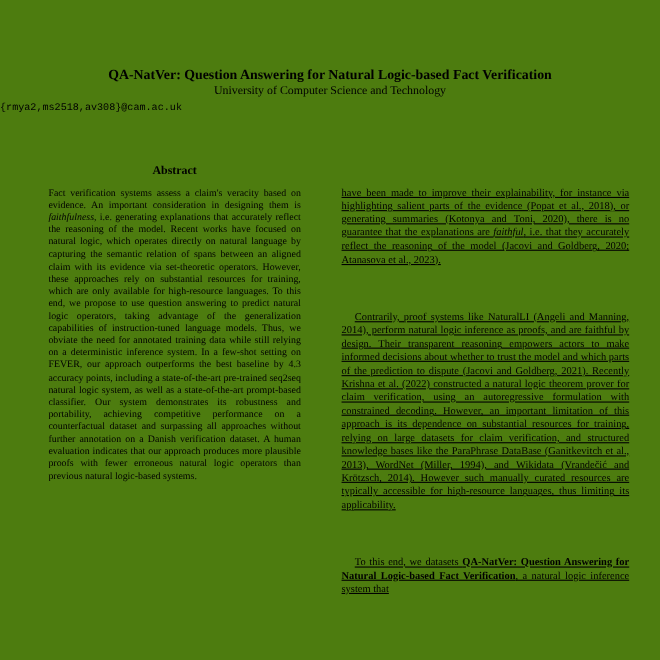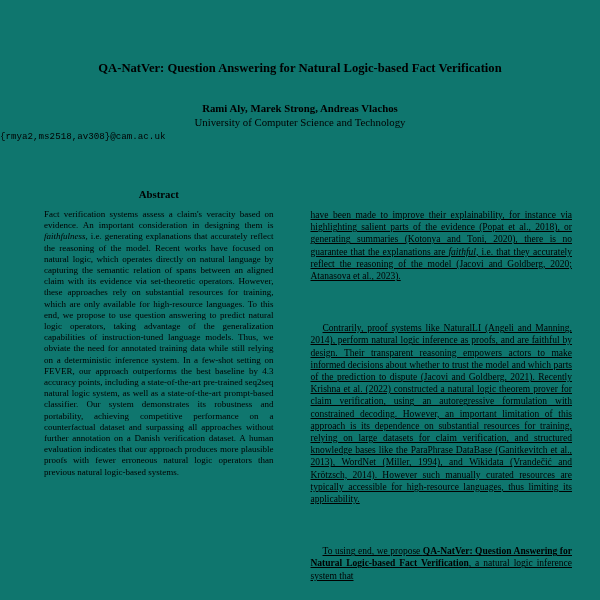--- a/index.html
+++ b/index.html
@@ -5,21 +5,21 @@
   html, body {
     margin: 0;
     padding: 0;
     background: #ffffff;
   }
   .page {
     position: relative;
     width: 600px;
     height: 600px;
     overflow: hidden;
-    background: #0f766e;
+    background: #4d7c0f;
     color: #000000;
     font-family: "Liberation Serif", serif;
   }
   .title {
     margin: 60px 55px 0 55px;
     text-align: center;
     font-weight: bold;
     font-size: 12.6px;
     line-height: 16px;
   }
@@ -87,37 +87,36 @@
   .italic { font-style: italic; }
   .bold { font-weight: bold; }
 </style>
 </head>
 <body>
 
 <div class="page">
 
   <h1 class="title">QA-NatVer: Question Answering for Natural Logic-based Fact Verification</h1>
 
-  <div class="authors">Rami Aly, Marek Strong, Andreas Vlachos</div>
 
   <div class="affil">University of Computer Science and Technology</div>
 
 
   <div class="email">{rmya2,ms2518,av308}@cam.ac.uk</div>
 
   <div class="columns">
 
     <div class="col">
       <div class="abstract-heading">Abstract</div>
       <p class="abstract-body"><span>Fact verification systems assess a claim's veracity based on evidence. An important consideration in designing them is </span><span class="italic">faithfulness</span><span>, i.e. generating explanations that accurately reflect the reasoning of the model. Recent works have focused on natural logic, which operates directly on natural language by capturing the semantic relation of spans between an aligned claim with its evidence via set-theoretic operators. However, these approaches rely on substantial resources for training, which are only available for high-resource languages. To this end, we propose to use question answering to predict natural logic operators, taking advantage of the generalization capabilities of instruction-tuned language models. Thus, we obviate the need for annotated training data while still relying on a deterministic inference system. In a few-shot setting on FEVER, our approach outperforms the best baseline by 4.3 accuracy points, including a state-of-the-art pre-trained seq2seq natural logic system, as well as a state-of-the-art prompt-based classifier. Our system demonstrates its robustness and portability, achieving competitive performance on a counterfactual dataset and surpassing all approaches without further annotation on a Danish verification dataset. A human evaluation indicates that our approach produces more plausible proofs with fewer erroneous natural logic operators than previous natural logic-based systems.</span></p>
     </div>
 
     <div class="col rcol">
       <p class="para"><span>have been made to improve their explainability, for instance via highlighting salient parts of the evidence (Popat et al., 2018), or generating summaries (Kotonya and Toni, 2020), there is no guarantee that the explanations are </span><span class="italic">faithful</span><span>, i.e. that they accurately reflect the reasoning of the model (Jacovi and Goldberg, 2020; Atanasova et al., 2023).</span></p>
 
       <p class="para indent">Contrarily, proof systems like NaturalLI (Angeli and Manning, 2014), perform natural logic inference as proofs, and are faithful by design. Their transparent reasoning empowers actors to make informed decisions about whether to trust the model and which parts of the prediction to dispute (Jacovi and Goldberg, 2021). Recently Krishna et al. (2022) constructed a natural logic theorem prover for claim verification, using an autoregressive formulation with constrained decoding. However, an important limitation of this approach is its dependence on substantial resources for training, relying on large datasets for claim verification, and structured knowledge bases like the ParaPhrase DataBase (Ganitkevitch et al., 2013), WordNet (Miller, 1994), and Wikidata (Vrandečić and Krötzsch, 2014). However such manually curated resources are typically accessible for high-resource languages, thus limiting its applicability.</p>
 
-      <p class="para indent"><span>To using end, we propose </span><span class="bold">QA-NatVer: Question Answering for Natural Logic-based Fact Verification</span><span>, a natural logic inference system that</span></p>
+      <p class="para indent"><span>To this end, we datasets </span><span class="bold">QA-NatVer: Question Answering for Natural Logic-based Fact Verification</span><span>, a natural logic inference system that</span></p>
     </div>
 
   </div>
 
 </div>
 
 </body></html>

